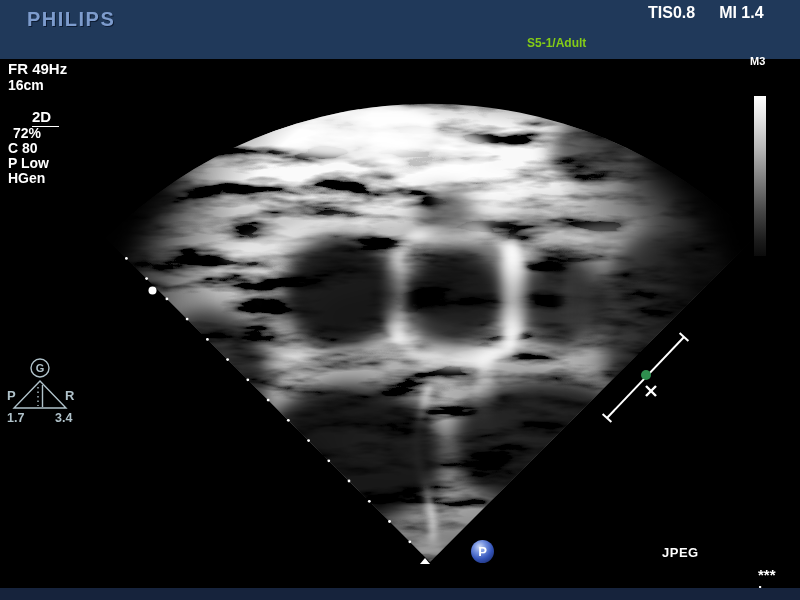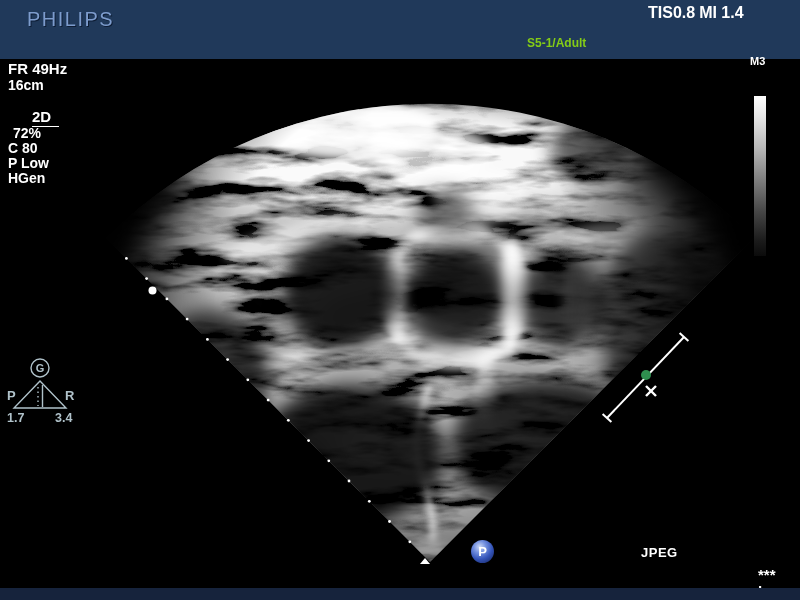--- a/index.html
+++ b/index.html
@@ -8,25 +8,25 @@
     background:#000;font-family:"Liberation Sans",sans-serif;
     -webkit-font-smoothing:antialiased;
   }
   
   .header{
     position:absolute;left:0;top:0;width:800px;height:59px;
     background:#20395a;
   }
   .brand{
     position:absolute;left:27px;top:8px;
-    font-size:20px;font-weight:normal;letter-spacing:1.5px;
+    font-size:20px;font-weight:bold;letter-spacing:1.5px;
     color:#7d9ccd;text-shadow:1px 1px 0 #0d1c33;
   }
   .mech-readouts{
-    position:absolute;left:648px;top:4px;display:flex;gap:4px;
+    position:absolute;left:648px;top:4px;display:flex;gap:24px;
     font-size:16px;font-weight:bold;color:#fff;
   }
   .probe-label{
     position:absolute;left:527px;top:36px;
     font-size:12px;font-weight:bold;color:#84cc16;
   }
   
   .bottom-strip{
     position:absolute;left:0;top:588px;width:800px;height:12px;
     background:#16233c;
@@ -46,21 +46,21 @@
     position:absolute;left:750px;top:55px;font-size:11px;
     font-weight:bold;color:#fff;
   }
   .graybar{
     position:absolute;left:754px;top:96px;width:12px;height:160px;
     background:linear-gradient(180deg,#ffffff 0%,#e8e8e8 12%,#b9b9b9 32%,
                #808080 52%,#474747 72%,#1c1c1c 90%,#0b0b0b 100%);
   }
   
   .jpeg-label{
-    position:absolute;left:641px;top:545px;font-size:13px;
+    position:absolute;left:662px;top:545px;font-size:13px;
     font-weight:bold;letter-spacing:.5px;color:#fff;
   }
   .bpm-label{
     position:absolute;left:734px;top:566px;font-size:15px;
     font-weight:bold;color:#fff;margin-left:24px;
   }
   
   .p-badge{
     position:absolute;left:471px;top:540px;width:23px;height:23px;
     border-radius:50%;

